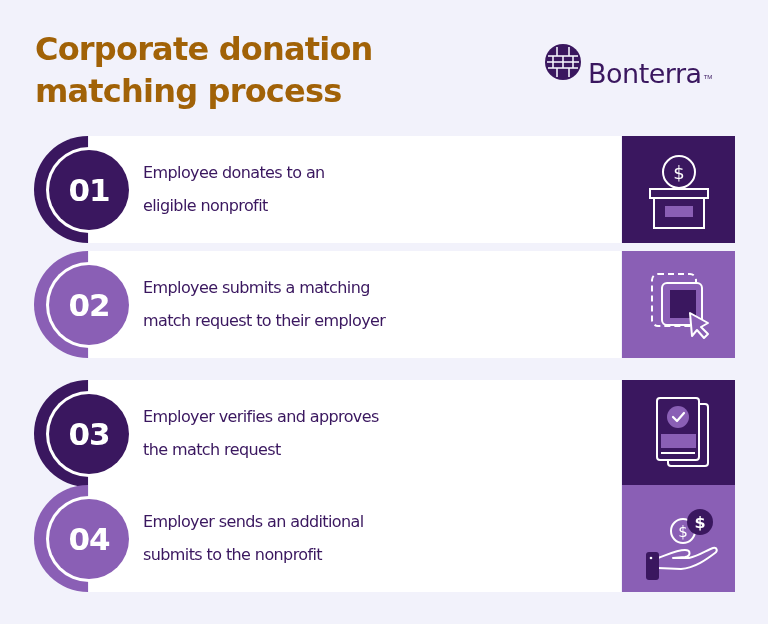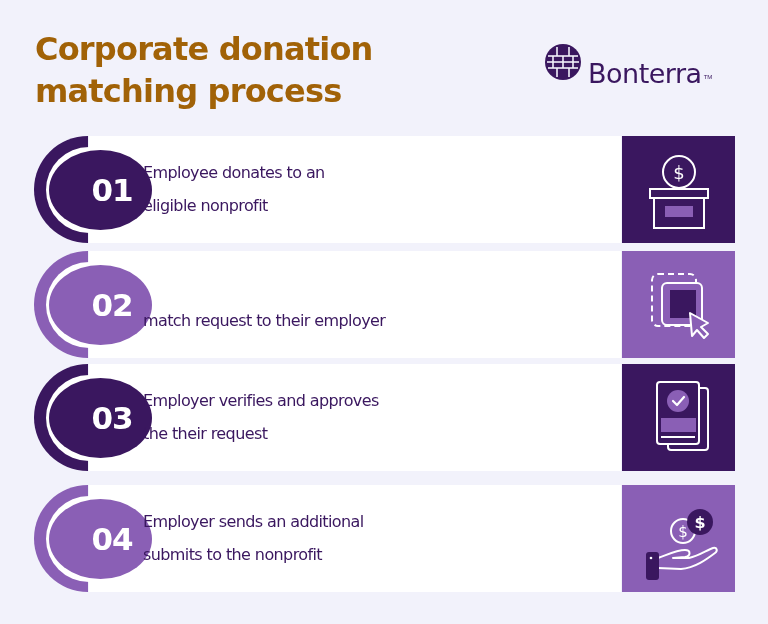--- a/index.html
+++ b/index.html
@@ -41,21 +41,20 @@
     position:absolute; left:46px; top:11px; width:86px; height:86px;
     border-radius:50%; background:#ffffff;
   }
   .ring-inner {
     position:absolute; left:49px; top:14px; width:80px; height:80px;
     border-radius:50%;
     display:flex; align-items:center; justify-content:center;
     color:#ffffff;
     font-family:"DejaVu Sans", sans-serif; font-weight:bold; font-size:31px;
     letter-spacing:-1px;
-    padding-left:23px;
   }
   .step-text {
     position:absolute; left:143px; top:20px; width:450px;
     font-family:"DejaVu Sans", sans-serif;
     font-size:16px; line-height:33px; color:#3a175f;
     letter-spacing:-0.6px;
   }
   .icon-box {
     position:absolute; left:622px; top:0; width:113px; height:107px;
     display:flex; align-items:center; justify-content:center;
@@ -110,41 +109,41 @@
     </svg>
   </div>
 </div>
 
 <div class="row" style="top:251px;">
   <div class="ring-outer light"></div>
   <div class="card"></div>
   <div class="ring-inner-white"></div>
   <div class="ring-inner light">02</div>
   <div class="step-text">
-    <br>
+    <span>Employee submits a matching</span><br>
     <span>match request to their employer</span>
   </div>
   <div class="icon-box light">
     <svg width="90" height="90" viewBox="0 0 90 90">
       <rect x="18" y="14" width="44" height="52" rx="6" fill="none" stroke="#fff" stroke-width="2" stroke-dasharray="6 4"></rect>
       <rect x="28" y="23" width="40" height="42" rx="5" fill="#8a5fb5" stroke="#fff" stroke-width="2"></rect>
       <rect x="36" y="30" width="26" height="28" fill="#3a175f"></rect>
       <path d="M56 53 L58 76 L63 70 L70 78 L74 74 L67 67 L74 63 Z" fill="#8a5fb5" stroke="#fff" stroke-width="2" stroke-linejoin="round"></path>
     </svg>
   </div>
 </div>
 
-<div class="row" style="top:364px;">
+<div class="row" style="top:380px;">
   <div class="ring-outer dark"></div>
   <div class="card"></div>
   <div class="ring-inner-white"></div>
   <div class="ring-inner dark">03</div>
   <div class="step-text">
     <span>Employer verifies and approves</span><br>
-    <span>the their request</span>
+    <span>the match request</span>
   </div>
   <div class="icon-box dark">
     <svg width="90" height="90" viewBox="0 0 90 90">
       <rect x="34" y="15" width="40" height="62" rx="3" fill="#3a175f" stroke="#fff" stroke-width="2"></rect>
       <rect x="23" y="9" width="42" height="62" rx="3" fill="#3a175f" stroke="#fff" stroke-width="2"></rect>
       <circle cx="44" cy="28" r="11" fill="#8a5fb5"></circle>
       <path d="M39 28 L43 32 L50 24" fill="none" stroke="#fff" stroke-width="2.2" stroke-linecap="round" stroke-linejoin="round"></path>
       <rect x="27" y="45" width="35" height="14" fill="#8a5fb5"></rect>
       <line x1="27" y1="64" x2="61" y2="64" stroke="#fff" stroke-width="2"></line>
     </svg>

